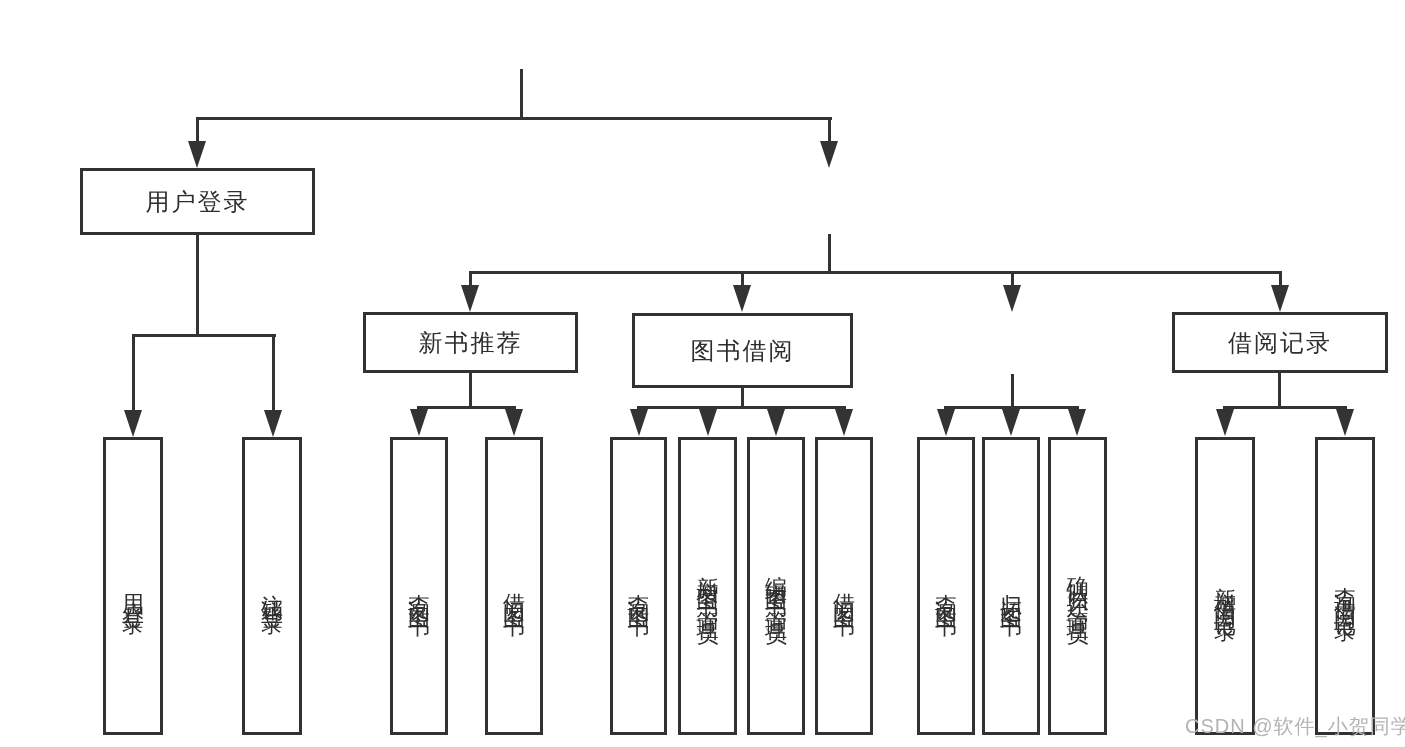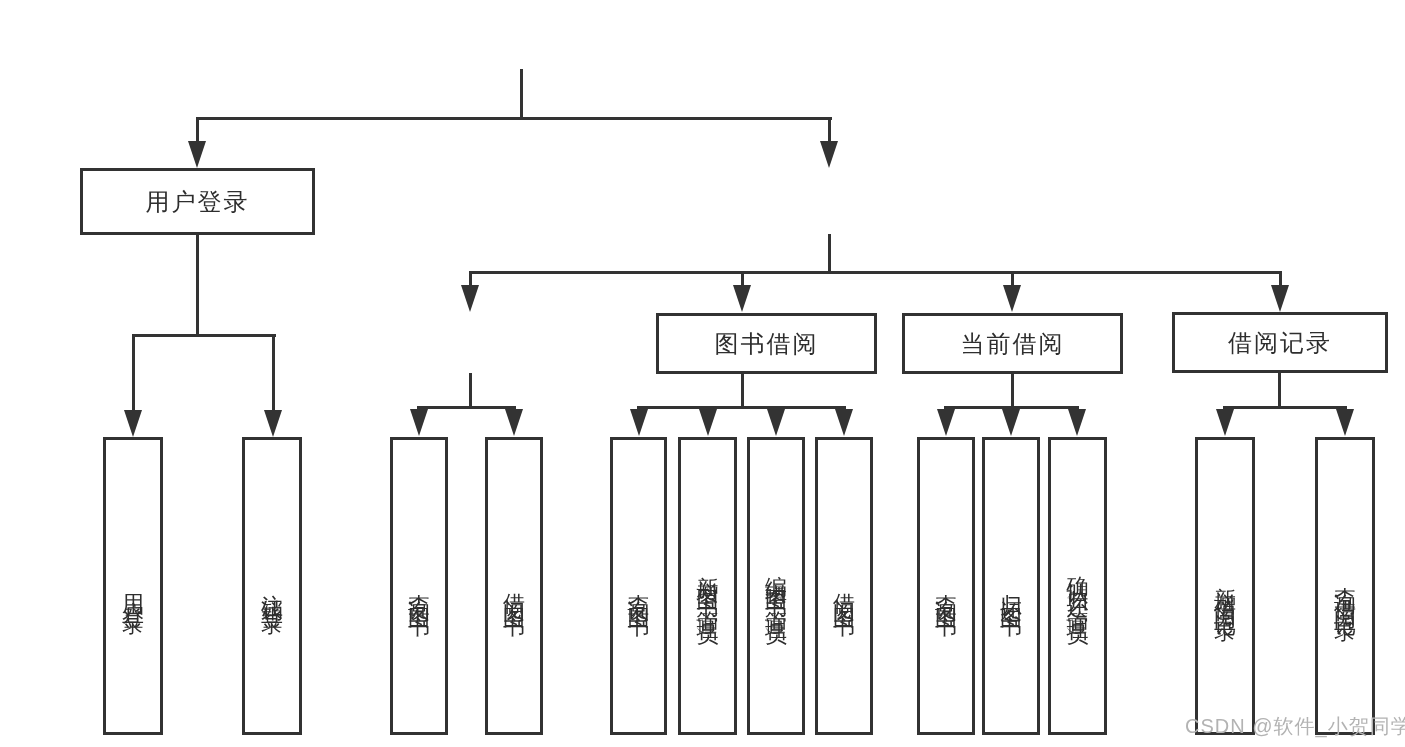--- a/index.html
+++ b/index.html
@@ -85,25 +85,25 @@
   <div class="hline" style="left:469px;top:271px;width:812px;"></div>
   <div class="vline" style="left:469px;top:271px;height:17px;"></div>
   <div class="arrow" style="left:461px;top:285px;"></div>
   <div class="vline" style="left:741px;top:271px;height:17px;"></div>
   <div class="arrow" style="left:733px;top:285px;"></div>
   <div class="vline" style="left:1011px;top:271px;height:17px;"></div>
   <div class="arrow" style="left:1003px;top:285px;"></div>
   <div class="vline" style="left:1279px;top:271px;height:17px;"></div>
   <div class="arrow" style="left:1271px;top:285px;"></div>
 
-  <div class="box" style="left:632px;top:313px;width:221px;height:61px;margin-left:24px;">
+  <div class="box" style="left:363px;top:312px;width:215px;height:61px;">
+    <span>新书推荐</span>
+  </div>
+  <div class="box" style="left:632px;top:313px;width:221px;height:75px;">
     <span>图书借阅</span>
-  </div>
-  <div class="box" style="left:902px;top:313px;width:221px;height:61px;">
-    <span>当前借阅</span>
   </div>
   <div class="box" style="left:1172px;top:312px;width:216px;height:61px;justify-content:center;">
     <span>借阅记录</span>
   </div>
 
   <div class="vline" style="left:469px;top:373px;height:36px;"></div>
   <div class="hline" style="left:417px;top:406px;width:99px;"></div>
   <div class="arrow" style="left:410px;top:409px;"></div>
   <div class="arrow" style="left:505px;top:409px;"></div>
 

